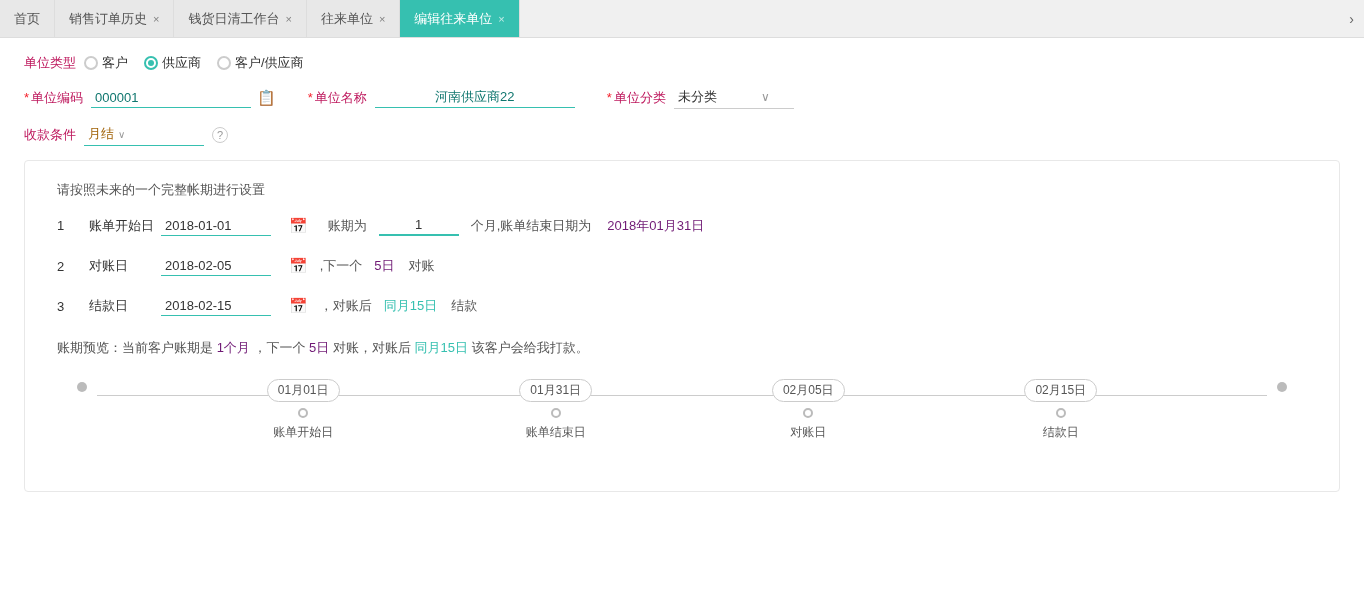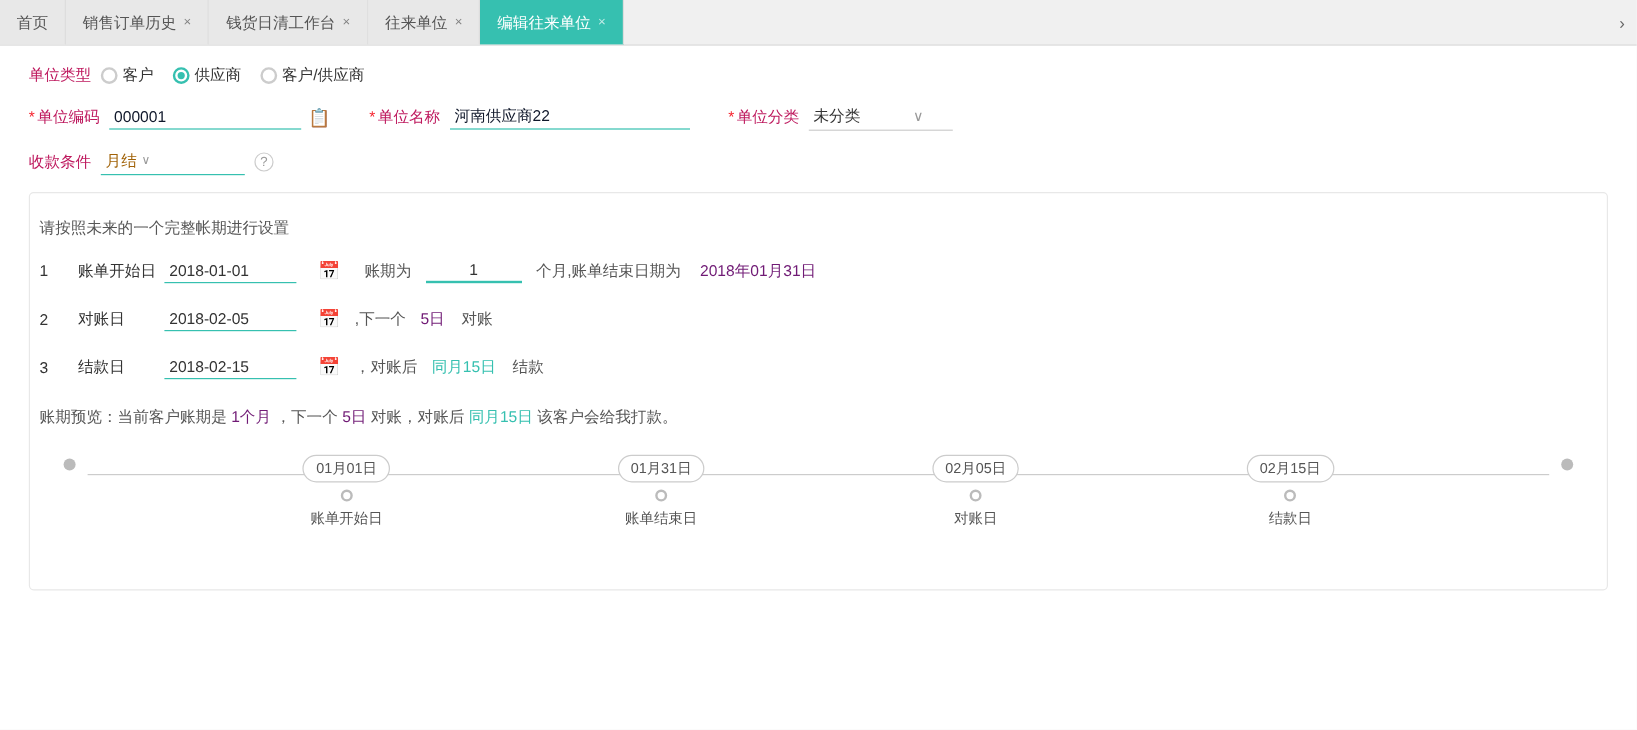--- a/index.html
+++ b/index.html
@@ -105,24 +105,24 @@
       display: flex;
       align-items: center;
       margin-right: 32px;
     }
     .field-input {
       border: none;
       border-bottom: 1px solid #36c0b0;
       outline: none;
       padding: 2px 4px;
       font-size: 13px;
-      color: #0f172a;
+      color: #0f766e;
       width: 160px;
     }
-    .field-input.wide { width: 200px; }
+    .field-input.wide { width: 200px; text-align: center; }
     .calendar-icon {
       color: #36c0b0;
       margin-left: 6px;
       cursor: pointer;
       font-size: 15px;
     }
     .doc-icon {
       color: #36c0b0;
       margin-left: 6px;
       cursor: pointer;
@@ -165,21 +165,21 @@
       color: #999;
       font-size: 11px;
       margin-left: 8px;
       cursor: pointer;
     }
 
     
     .period-box {
       border: 1px solid #e8e8e8;
       border-radius: 4px;
-      padding: 20px 8px;
+      padding: 20px 32px;
       margin-bottom: 16px;
       background: #fff;
     }
     .period-title {
       font-size: 13px;
       color: #555;
       margin-bottom: 16px;
     }
     .period-row {
       display: flex;

